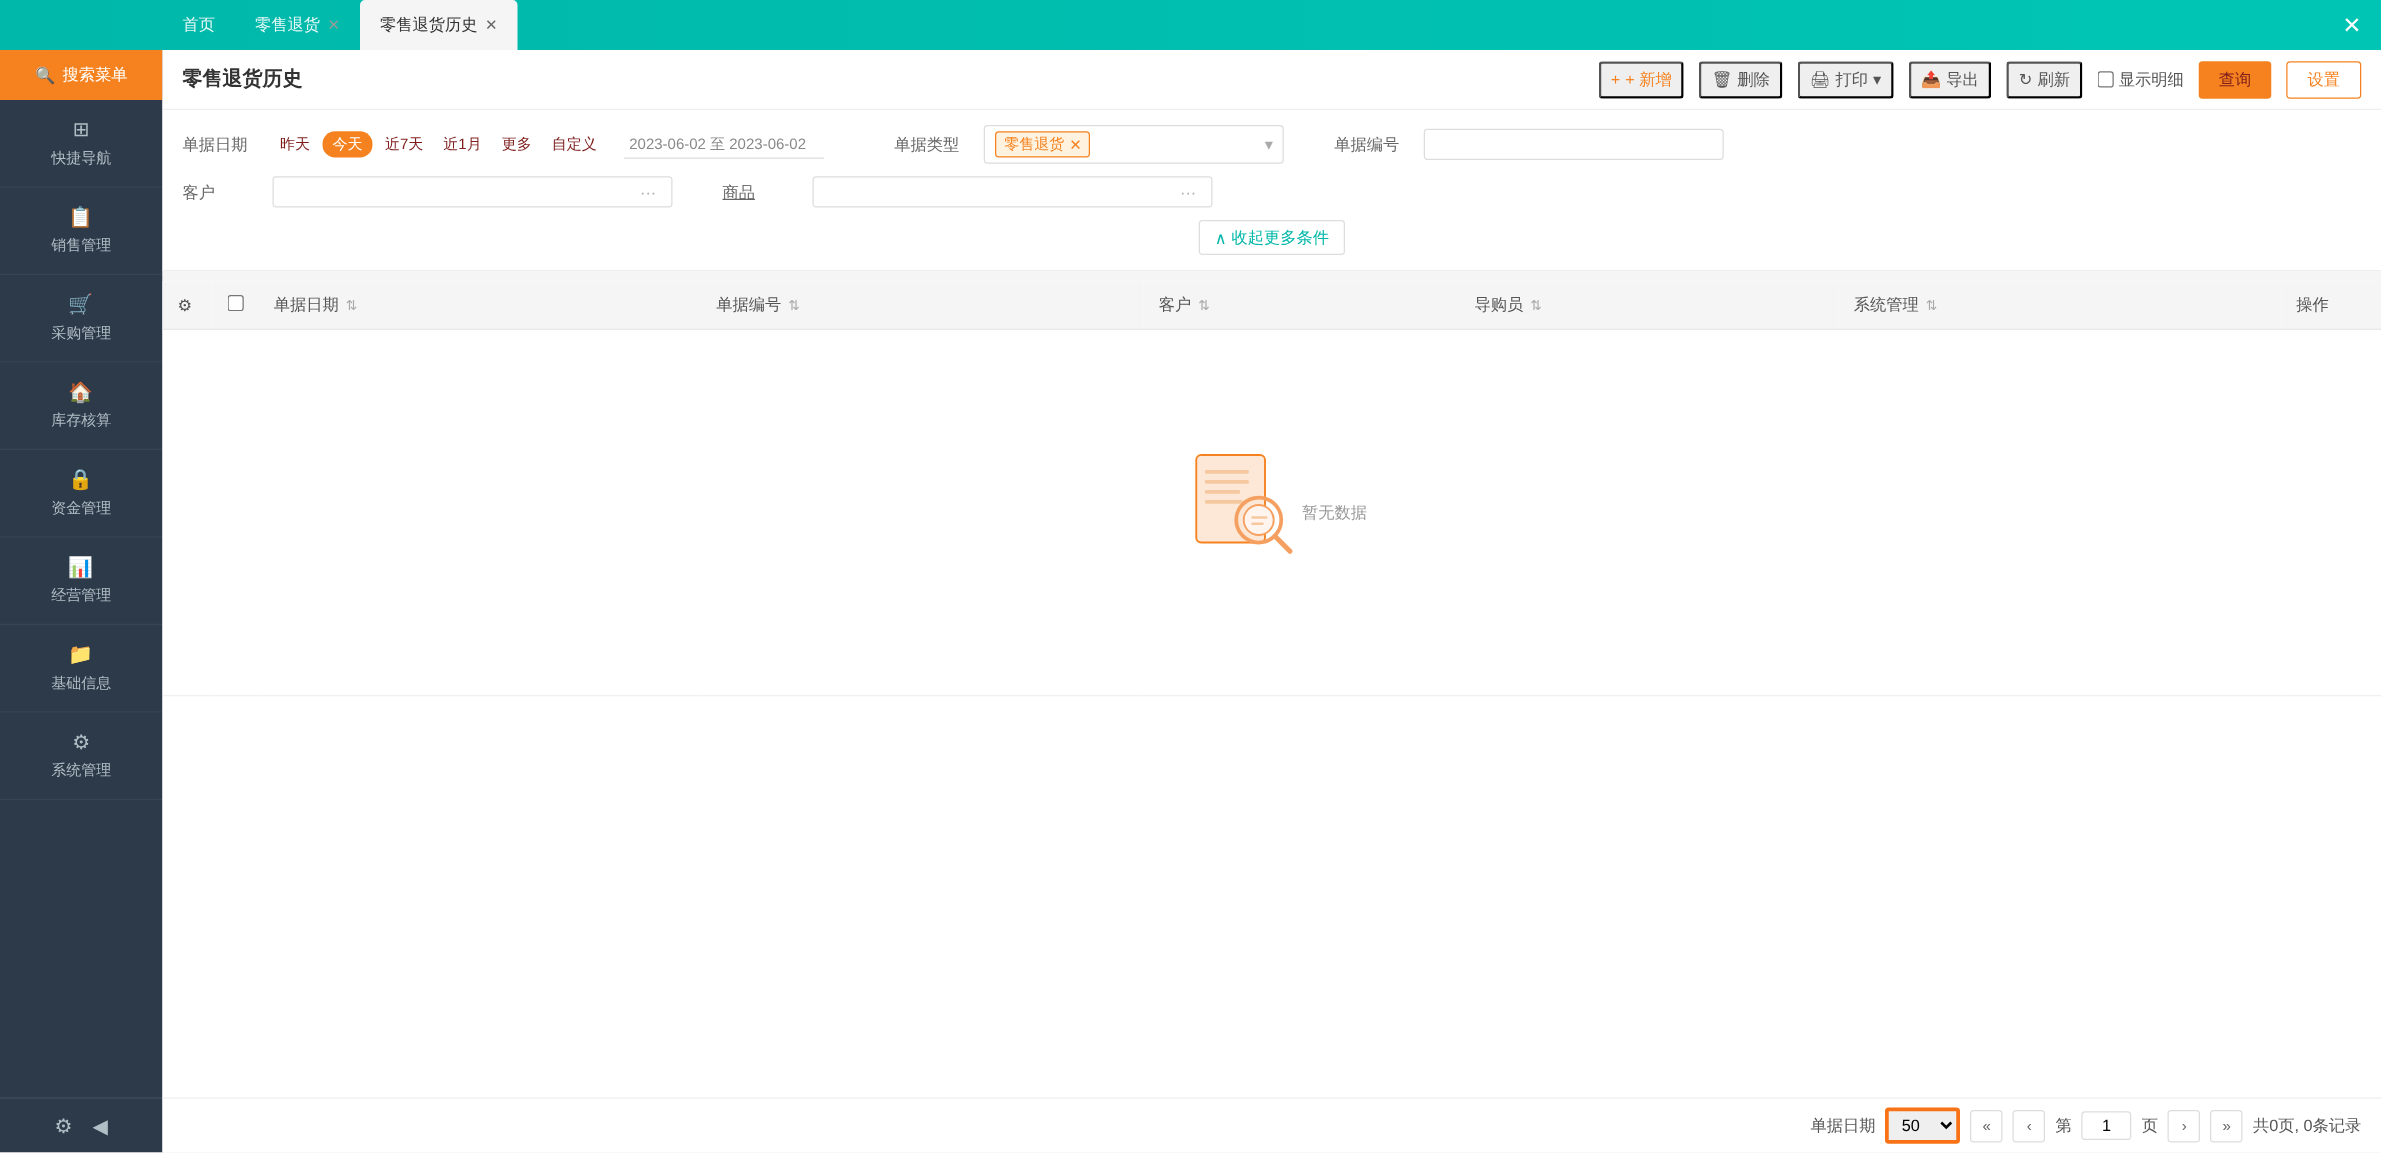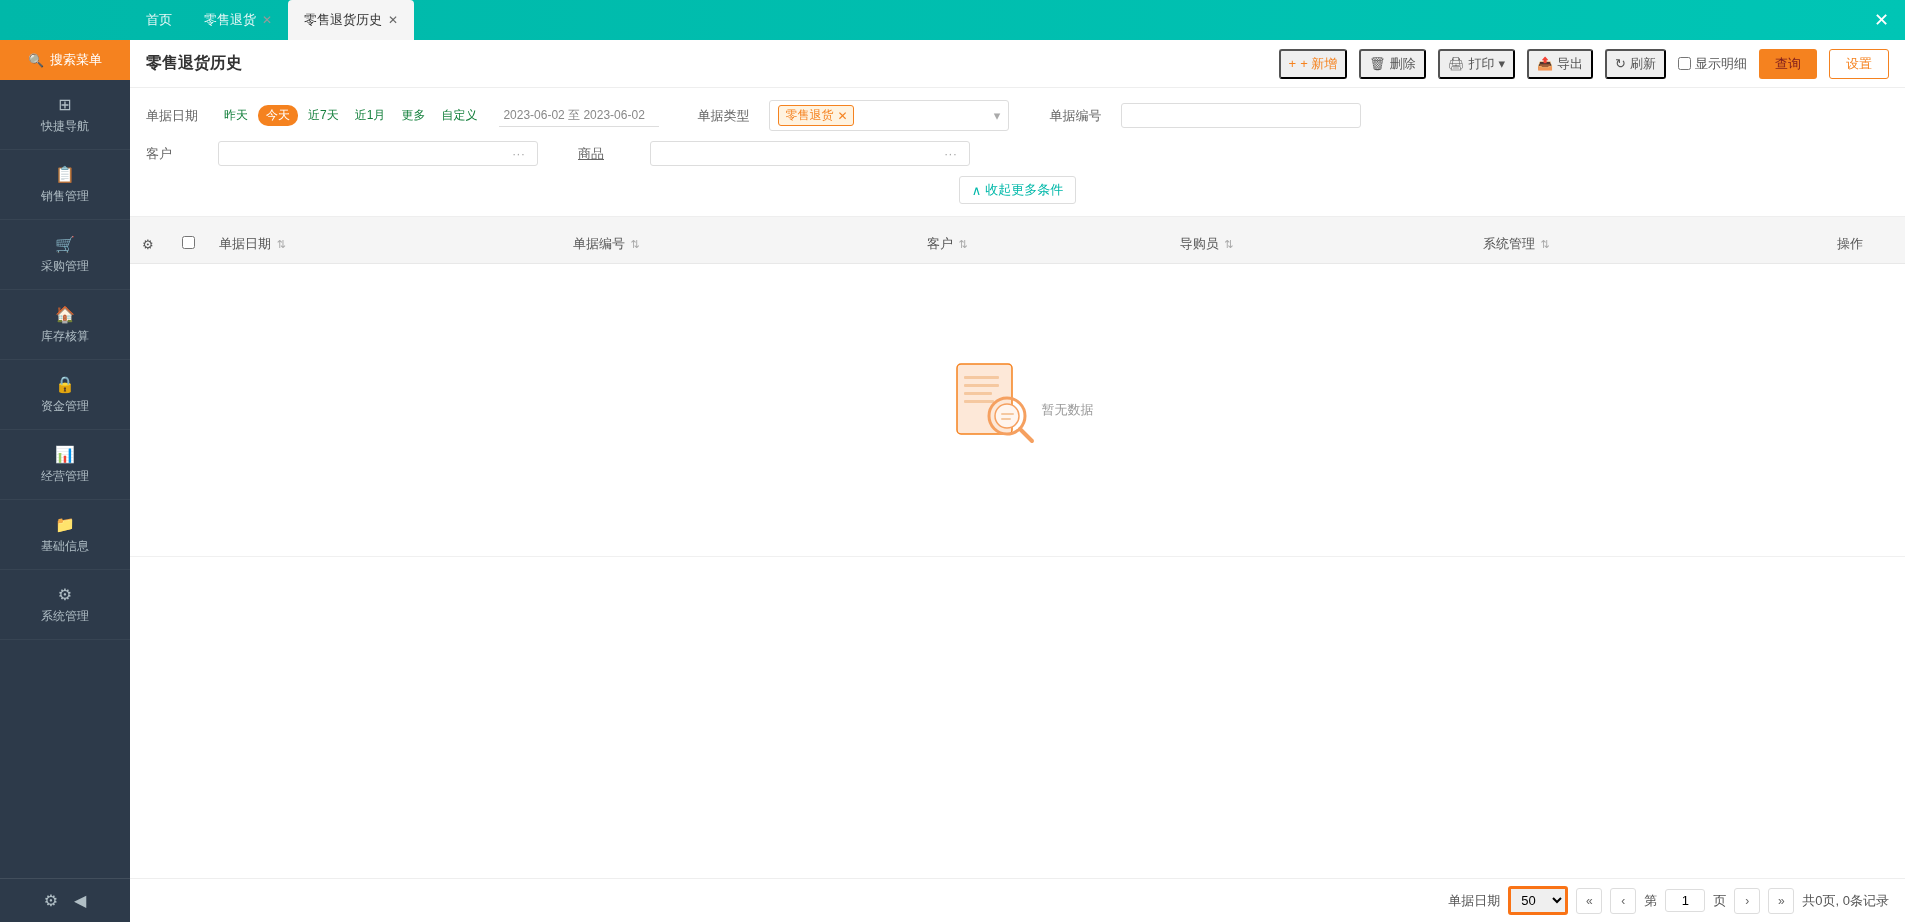--- a/index.html
+++ b/index.html
@@ -195,21 +195,21 @@
       white-space: nowrap;
       min-width: 56px;
     }
     .filter-date-btns {
       display: flex;
       align-items: center;
       gap: 4px;
     }
     .date-btn {
       font-size: 12px;
-      color: #15803d;
+      color: #7f1d1d;
       cursor: pointer;
       padding: 2px 6px;
       border-radius: 3px;
     }
     .date-btn.active {
       background: #f5821f;
       color: white;
       border-radius: 10px;
       padding: 2px 8px;
     }
@@ -479,21 +479,21 @@
         <div class="filter-date-btns">
           <span class="date-btn">昨天</span>
           <span class="date-btn active">今天</span>
           <span class="date-btn">近7天</span>
           <span class="date-btn">近1月</span>
           <span class="date-btn">更多</span>
           <span class="date-btn">自定义</span>
         </div>
         <div class="date-range">2023-06-02 至 2023-06-02</div>
 
-        <span class="filter-label" style="margin-left:22px;">单据类型</span>
+        <span class="filter-label" style="margin-left:40px;">单据类型</span>
         <div class="filter-select" style="min-width:240px;">
           <div class="filter-tag">
             <span>零售退货</span>
             <span class="filter-tag-close">✕</span>
           </div>
           <span style="flex:1;"></span>
           <span style="color:#aaa;">▾</span>
         </div>
 
         <span class="filter-label" style="margin-left:24px;">单据编号</span>

